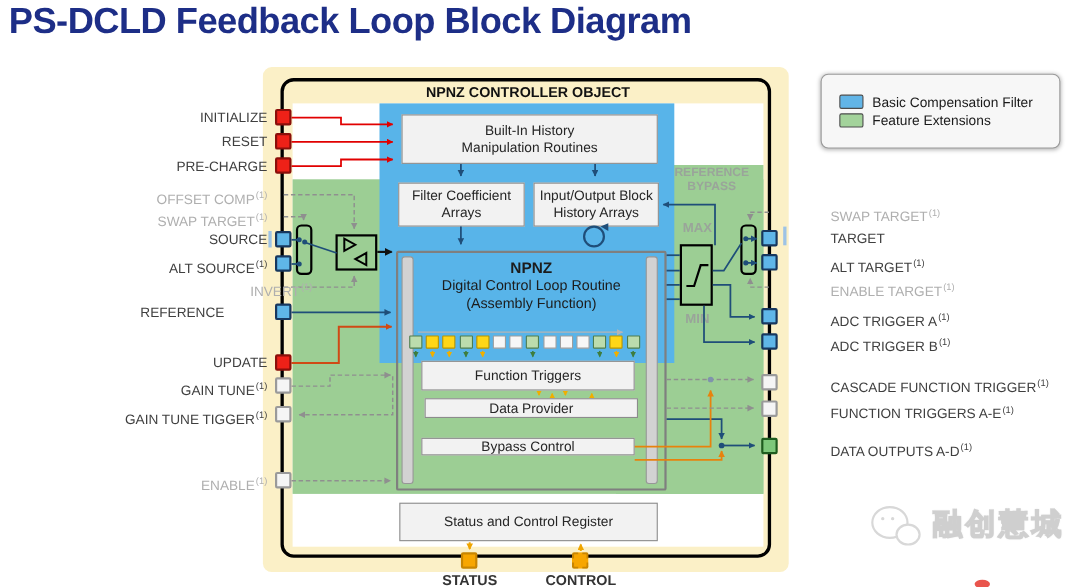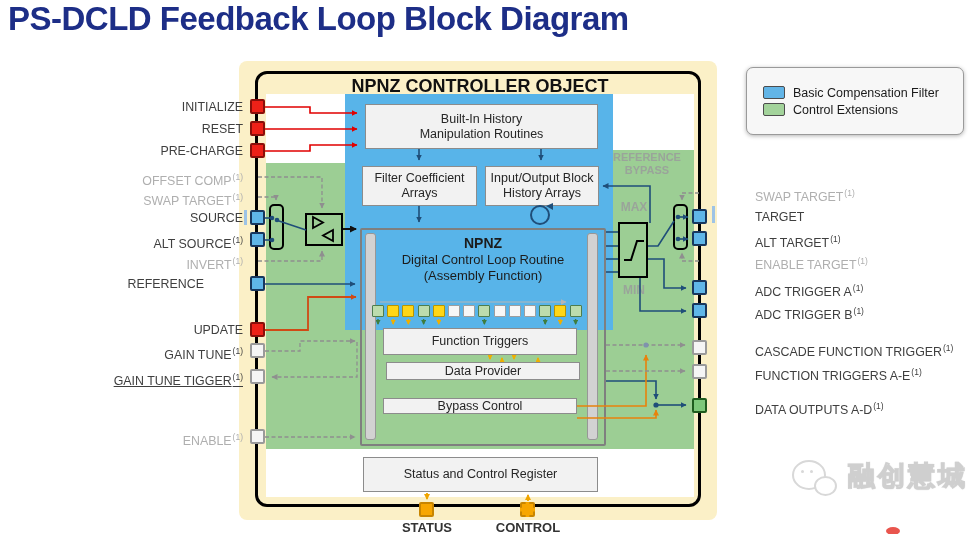--- a/index.html
+++ b/index.html
@@ -16,21 +16,21 @@
   .legend-swatch{width:20px;height:11px;border:1.5px solid #4d4d4d;border-radius:2px;margin-right:8px;}
   
   .abs{position:absolute;}
   #cream-outer{left:239px;top:61px;width:478px;height:459px;background:#FBF0C7;border-radius:8px;}
   #black-border{left:255px;top:71px;width:440px;height:430px;border:3.5px solid #000;
                 border-radius:12px;background:#FBF0C7;}
   #white-area{left:266px;top:94px;width:428px;height:403px;background:#fff;}
   #green-main{left:266px;top:163px;width:428px;height:286px;background:#9CCE94;}
   #green-right{left:560px;top:150px;width:134px;height:299px;background:#9CCE94;}
   #blue-region{left:345px;top:94px;width:268px;height:236px;background:#58B4E9;}
-  #controller-title{left:340px;top:76px;width:280px;text-align:center;font-size:18px;
+  #controller-title{left:340px;top:76px;width:280px;text-align:center;font-size:13px;
                     font-weight:bold;color:#111;}
   
   .box{position:absolute;background:#F2F2F2;border:1.5px solid #8C8C8C;display:flex;
        flex-direction:column;justify-content:center;align-items:center;text-align:center;
        font-size:12.5px;color:#262626;line-height:15px;box-sizing:border-box;}
   #built-in-box{left:365px;top:104px;width:233px;height:45px;}
   #filter-box{left:362px;top:166px;width:115px;height:40px;}
   #io-box{left:485px;top:166px;width:114px;height:40px;}
   #ft-box{left:383px;top:328px;width:194px;height:27px;}
   #dp-box{left:386px;top:362px;width:194px;height:18px;}
@@ -95,21 +95,21 @@
 
   <h1 id="page-title">PS-DCLD Feedback Loop Block Diagram</h1>
 
   <div id="legend">
     <div class="legend-row">
       <span class="legend-swatch" style="background: rgb(98, 181, 231);"></span>
       <span>Basic Compensation Filter</span>
     </div>
     <div class="legend-row">
       <span class="legend-swatch" style="background: rgb(163, 211, 155);"></span>
-      <span>Control Extensions</span>
+      <span>Feature Extensions</span>
     </div>
   </div>
 
   <div id="diagram">
     <div class="abs" id="cream-outer"></div>
     <div class="abs" id="black-border"></div>
     <div class="abs" id="white-area"></div>
     <div class="abs" id="green-main"></div>
     <div class="abs" id="green-right"></div>
     <div class="abs" id="blue-region"></div>
@@ -286,28 +286,28 @@
       <div class="pin-label left" style="top: 120px; right: 731px;"><span>RESET</span></div>
       <div class="pin-sq red" style="top: 121px; left: 250px;"></div>
       <div class="pin-label left" style="top: 142px; right: 731px;"><span>PRE-CHARGE</span></div>
       <div class="pin-sq red" style="top: 143px; left: 250px;"></div>
       <div class="pin-label left gray" style="top: 168px; right: 731px;"><span>OFFSET COMP</span><sup>(1)</sup></div>
       <div class="pin-label left gray" style="top: 188px; right: 731px;"><span>SWAP TARGET</span><sup>(1)</sup></div>
       <div class="pin-label left" style="top: 209px; right: 731px;"><span>SOURCE</span></div>
       <div class="pin-sq blue" style="top: 210px; left: 250px;"></div>
       <div class="pin-label left" style="top: 231px; right: 731px;"><span>ALT SOURCE</span><sup>(1)</sup></div>
       <div class="pin-sq blue" style="top: 232px; left: 250px;"></div>
-      <div class="pin-label left gray" style="top: 252px; right: 731px; margin-left: 22px;"><span>INVERT</span><sup>(1)</sup></div>
+      <div class="pin-label left gray" style="top: 252px; right: 690px; margin-left: 22px;"><span>INVERT</span><sup>(1)</sup></div>
       <div class="pin-label left" style="top: 275px; right: 770px;"><span>REFERENCE</span></div>
       <div class="pin-sq blue" style="top: 276px; left: 250px;"></div>
       <div class="pin-label left" style="top: 321px; right: 731px;"><span>UPDATE</span></div>
       <div class="pin-sq red" style="top: 322px; left: 250px;"></div>
       <div class="pin-label left" style="top: 342px; right: 731px;"><span>GAIN TUNE</span><sup>(1)</sup></div>
       <div class="pin-sq white" style="top: 343px; left: 250px;"></div>
-      <div class="pin-label left" style="top: 368px; right: 731px; text-decoration: underline;"><span>GAIN TUNE TIGGER</span><sup>(1)</sup></div>
+      <div class="pin-label left" style="top: 368px; right: 731px;"><span>GAIN TUNE TIGGER</span><sup>(1)</sup></div>
       <div class="pin-sq white" style="top: 369px; left: 250px;"></div>
       <div class="pin-label left gray" style="top: 428px; right: 731px;"><span>ENABLE</span><sup>(1)</sup></div>
       <div class="pin-sq white" style="top: 429px; left: 250px;"></div>
       <div class="pin-label right gray" style="top: 184px; left: 716px;"><span>SWAP TARGET</span><sup>(1)</sup></div>
       <div class="pin-label right" style="top: 208px; left: 716px;"><span>TARGET</span></div>
       <div class="pin-sq blue" style="top: 209px; left: 692px;"></div>
       <div class="pin-label right" style="top: 230px; left: 716px;"><span>ALT TARGET</span><sup>(1)</sup></div>
       <div class="pin-sq blue" style="top: 231px; left: 692px;"></div>
       <div class="pin-label right gray" style="top: 252px; left: 716px;"><span>ENABLE TARGET</span><sup>(1)</sup></div>
       <div class="pin-label right" style="top: 279px; left: 716px;"><span>ADC TRIGGER A</span><sup>(1)</sup></div>

